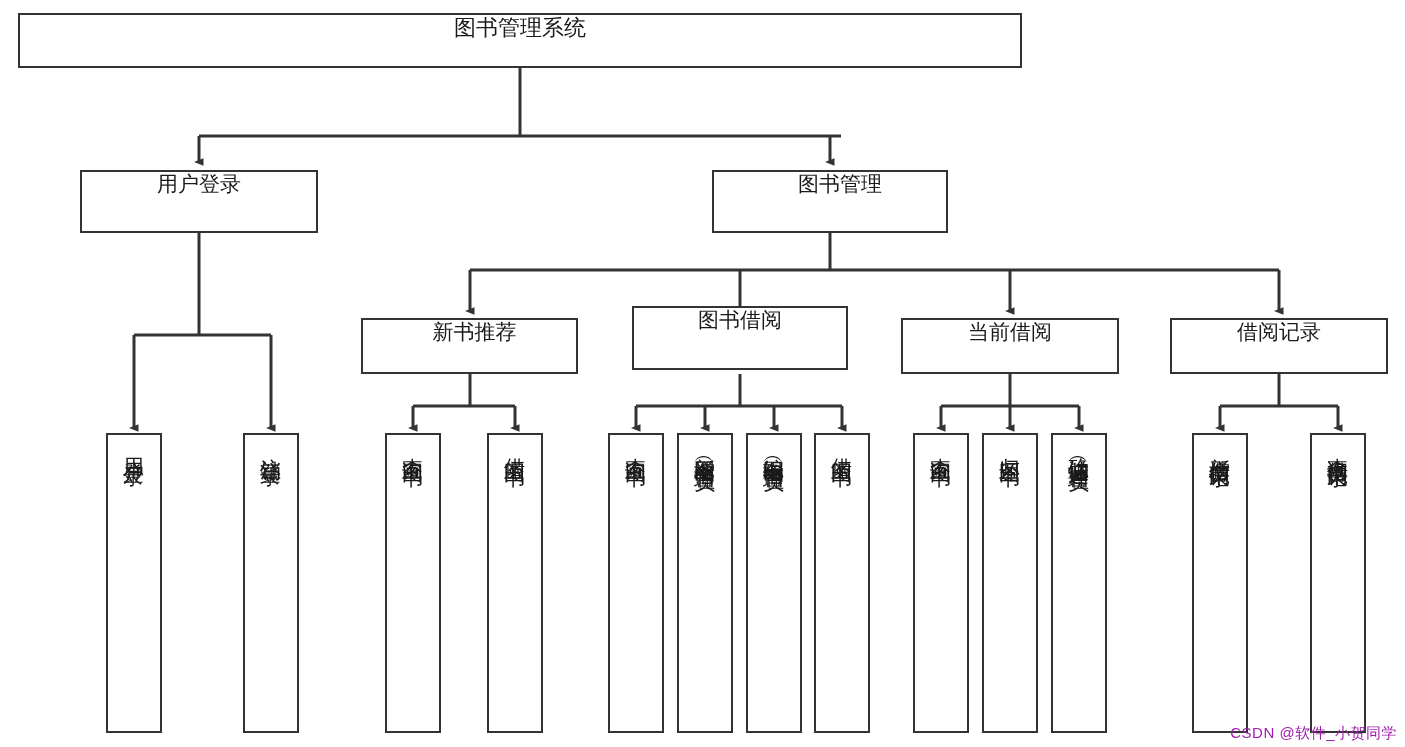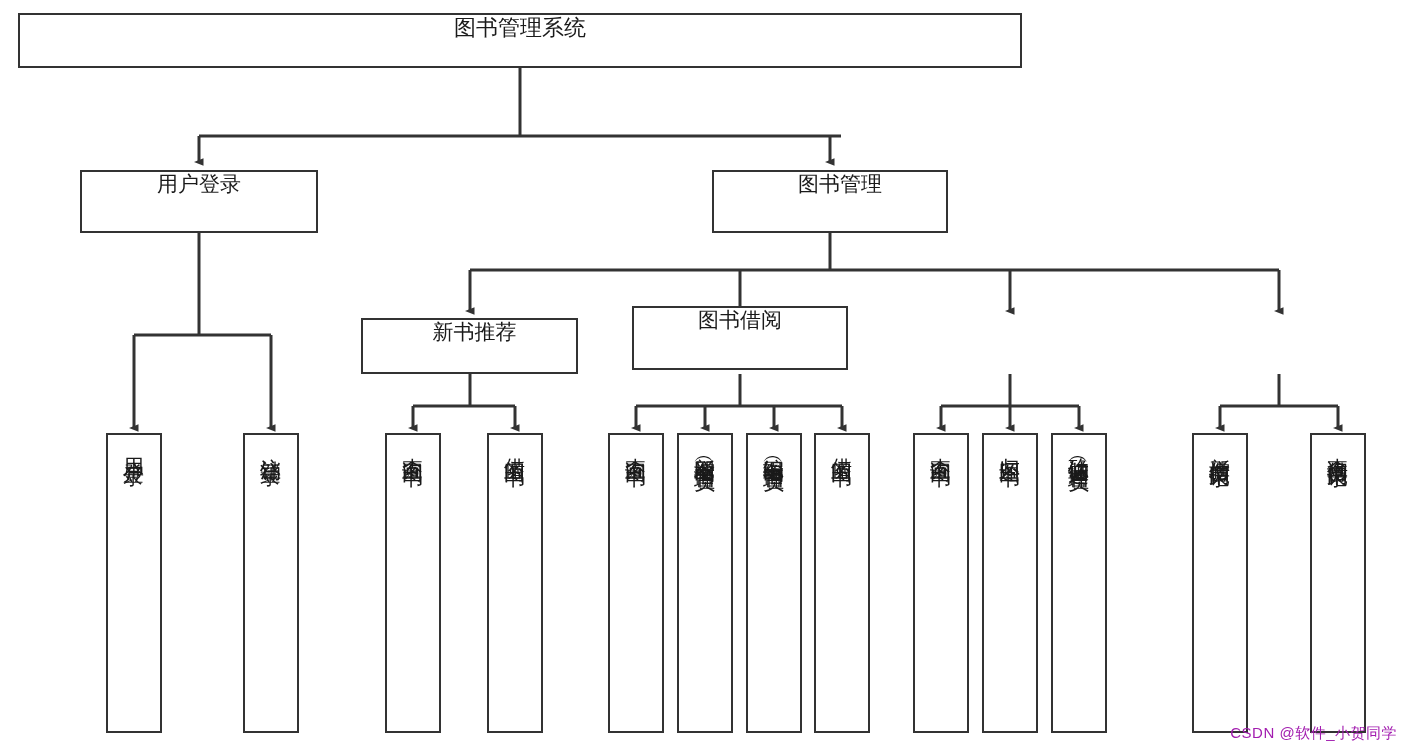--- a/index.html
+++ b/index.html
@@ -141,21 +141,27 @@
   </div>
 
   <div class="node horizontal" style="left:361px; top:318px; width:217px; height:56px;padding-left:10px;">
     <span class="label">新书推荐</span>
   </div>
 
   <div class="node horizontal" style="left:632px; top:306px; width:216px; height:64px;">
     <span class="label">图书借阅</span>
   </div>
 
-
+  <div class="node horizontal" style="left:901px; top:318px; width:218px; height:56px;">
+    <span class="label">当前借阅</span>
+  </div>
+
+  <div class="node horizontal" style="left:1170px; top:318px; width:218px; height:56px;">
+    <span class="label">借阅记录</span>
+  </div>
 
   <div class="node vertical" style="left:106px; top:433px; width:56px; height:300px;">
     <span class="label">用户登录</span>
   </div>
 
   <div class="node vertical" style="left:243px; top:433px; width:56px; height:300px;">
     <span class="label">注销登录</span>
   </div>
 
   <div class="node vertical" style="left:385px; top:433px; width:56px; height:300px;">

